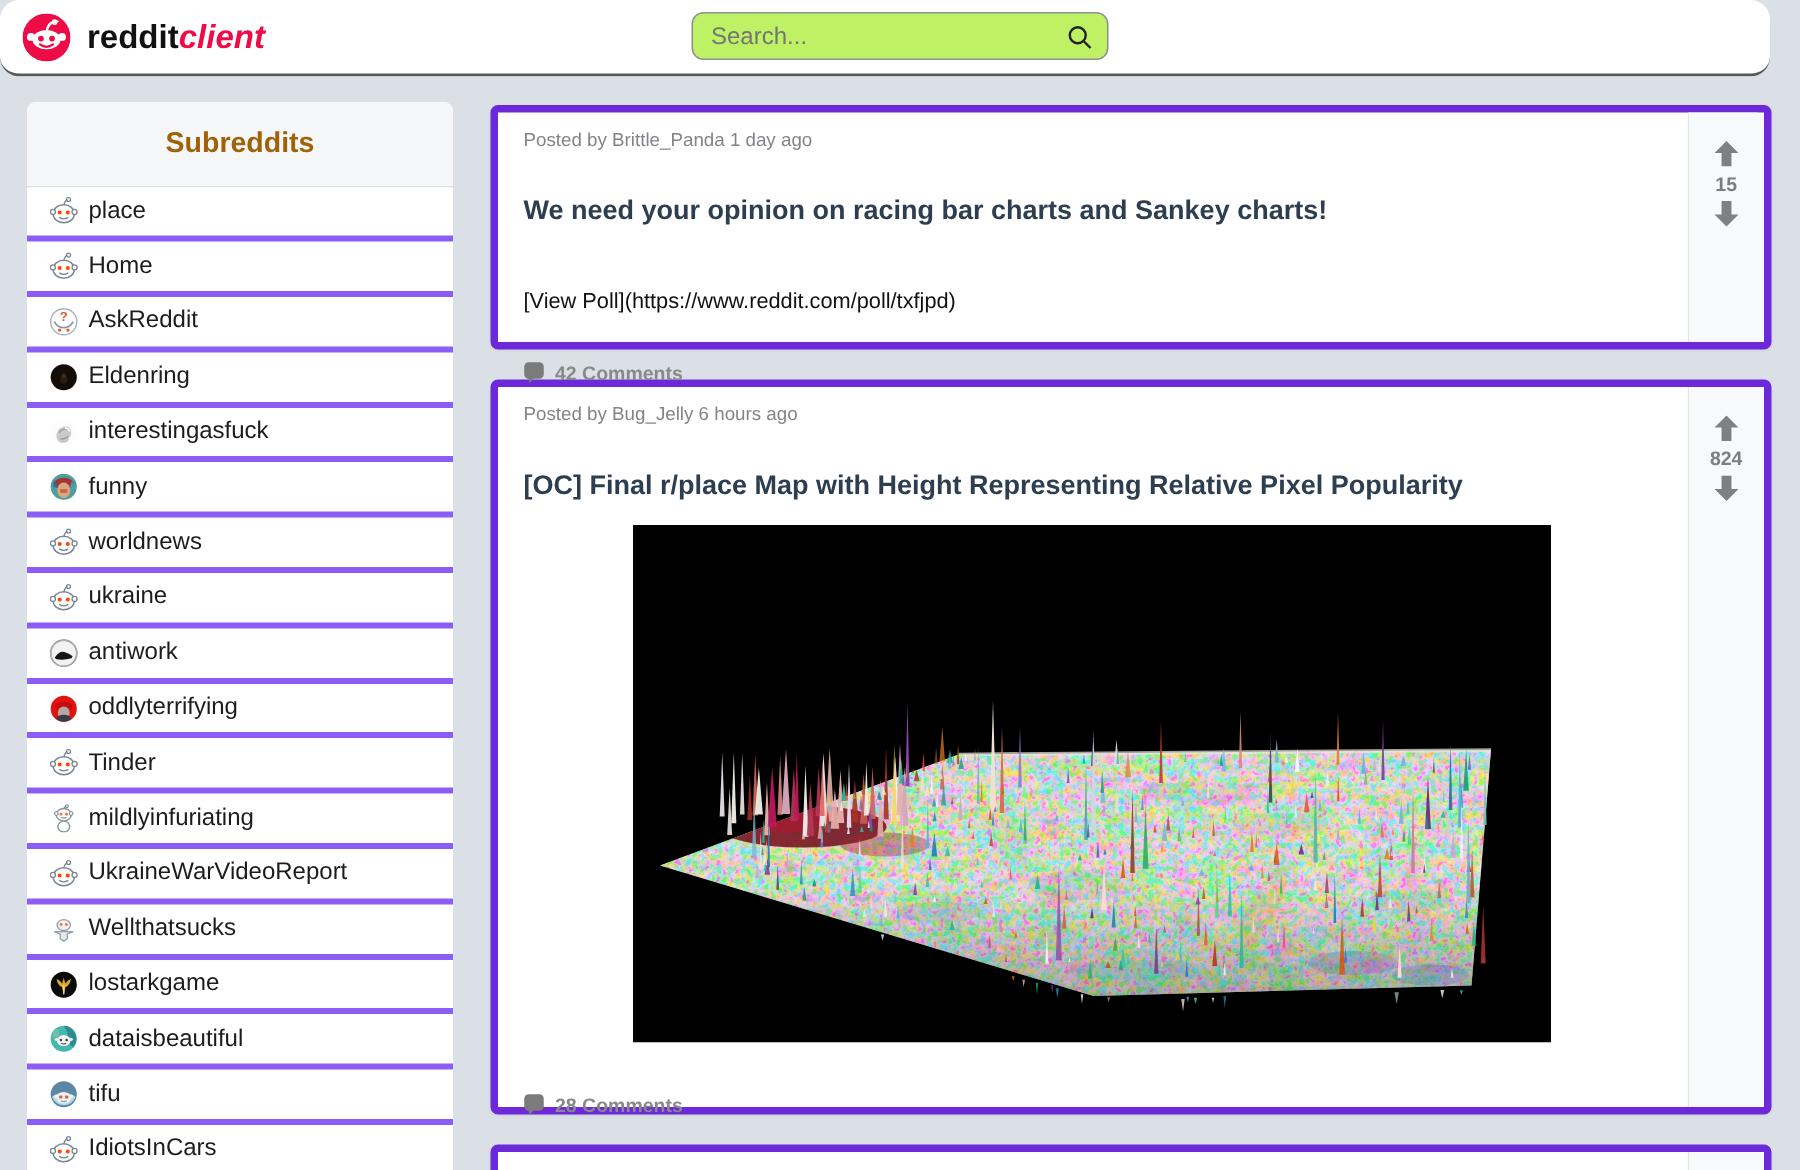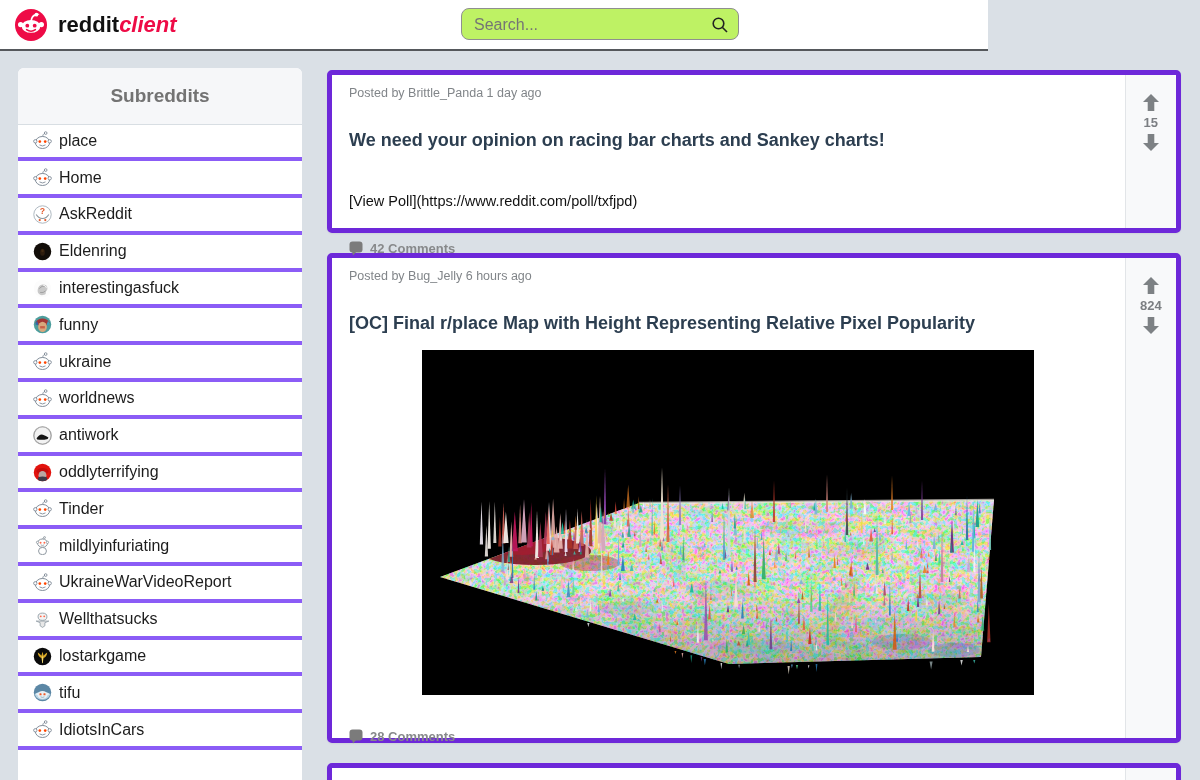--- a/index.html
+++ b/index.html
@@ -1,33 +1,33 @@
 <!DOCTYPE html>
 <html><head>
 <meta charset="utf-8">
 <style>
 * { margin:0; padding:0; box-sizing:border-box; }
 html,body { width:1200px; height:780px; overflow:hidden; background:#dae0e6;
   font-family:"Liberation Sans", sans-serif; }
 
-.hdr { position:absolute; left:0; top:0; width:988px; height:51px; background:#fff;
-  border-bottom:2px solid #55585c; box-sizing:border-box; }
+.hdr { position:absolute; left:0; top:0; width:1180px; height:51px; background:#fff;
+  border-bottom:2px solid #55585c; box-sizing:border-box;border-radius:13px; }
 .logo { position:absolute; left:15px; top:9px; }
 .brand { position:absolute; left:58px; top:12px; font-size:22px; font-weight:bold;
   color:#111; letter-spacing:0px; }
 .brand i { color:#ee0b46; font-style:italic; }
 .search { position:absolute; left:461px; top:8px; width:278px; height:32px;
   background:#bef264; border:1px solid #8f8f8f; border-radius:8px; }
 .search span { position:absolute; left:12px; top:7px; font-size:16px; color:#757575; }
 .search svg { position:absolute; right:8px; top:6px; }
 
 .side { position:absolute; left:18px; top:68px; width:284px; height:712px;
   background:#fff; border-radius:6px 6px 0 0; }
 .side h2 { height:56.5px; line-height:56px; text-align:center; font-size:19px;
-  font-weight:bold; color:#737373; background:#f6f7f9; border-radius:6px 6px 0 0;
+  font-weight:bold; color:#a16207; background:#f6f7f9; border-radius:6px 6px 0 0;
   border-bottom:1px solid #d8dee3; }
 .side ul { list-style:none; }
 .side li { height:36.8px; display:flex; align-items:center; padding-left:15px;
   border-bottom:4px solid #8b5cf6; font-size:16px; color:#1c1c1c; }
 .side li .ic { width:19px; height:19px; margin-right:7px; flex:none; }
 
 .main { position:absolute; left:327px; top:70px; width:854px; }
 .card { display:flex; background:#ffffff; border-radius:5px; margin-bottom:20px;
   border:5px solid #6d28d9; box-shadow:0 1px 2px rgba(0,0,0,.06); }
 .cmain { width:802px; padding:10px 17px 12px; }
@@ -125,31 +125,31 @@
         </svg>funny</li>
 <li><svg class="ic" viewBox="0 0 24 24">
           <path d="M12.2 7.5 c0.2-2.6 1-4 3-4.6" stroke="#7b8794" stroke-width="1.1" fill="none"></path>
           <circle cx="16" cy="2.6" r="1.7" fill="none" stroke="#7b8794" stroke-width="1.1"></circle>
           <ellipse cx="12" cy="14.5" rx="9" ry="7.6" fill="#fff" stroke="#7b8794" stroke-width="1.2"></ellipse>
           <circle cx="2.9" cy="13" r="2.1" fill="#fff" stroke="#7b8794" stroke-width="1.1"></circle>
           <circle cx="21.1" cy="13" r="2.1" fill="#fff" stroke="#7b8794" stroke-width="1.1"></circle>
           <circle cx="8.6" cy="13.4" r="1.7" fill="#ff4500"></circle>
           <circle cx="15.4" cy="13.4" r="1.7" fill="#ff4500"></circle>
           <path d="M8.2 17.6 q3.8 2.6 7.6 0" stroke="#7b8794" stroke-width="1.1" fill="none"></path>
-        </svg>ukraine</li>
+        </svg>worldnews</li>
 <li><svg class="ic" viewBox="0 0 24 24">
           <path d="M12.2 7.5 c0.2-2.6 1-4 3-4.6" stroke="#7b8794" stroke-width="1.1" fill="none"></path>
           <circle cx="16" cy="2.6" r="1.7" fill="none" stroke="#7b8794" stroke-width="1.1"></circle>
           <ellipse cx="12" cy="14.5" rx="9" ry="7.6" fill="#fff" stroke="#7b8794" stroke-width="1.2"></ellipse>
           <circle cx="2.9" cy="13" r="2.1" fill="#fff" stroke="#7b8794" stroke-width="1.1"></circle>
           <circle cx="21.1" cy="13" r="2.1" fill="#fff" stroke="#7b8794" stroke-width="1.1"></circle>
           <circle cx="8.6" cy="13.4" r="1.7" fill="#ff4500"></circle>
           <circle cx="15.4" cy="13.4" r="1.7" fill="#ff4500"></circle>
           <path d="M8.2 17.6 q3.8 2.6 7.6 0" stroke="#7b8794" stroke-width="1.1" fill="none"></path>
-        </svg>worldnews</li>
+        </svg>ukraine</li>
 <li><svg class="ic" viewBox="0 0 24 24">
           <circle cx="12" cy="12" r="11" fill="#f2f2f2" stroke="#8a8a8a" stroke-width="1.4"></circle>
           <circle cx="12" cy="12" r="11" fill="none" stroke="#c9c9c9" stroke-width="0.6"></circle>
           <path d="M4.5 15.5 q4-6 8-4.5 q4 1.2 7 3.5 l-1 1.8 q-7 2-13.2 0.6z" fill="#141414"></path>
         </svg>antiwork</li>
 <li><svg class="ic" viewBox="0 0 24 24">
           <circle cx="12" cy="12" r="11" fill="#e2130e"></circle>
           <path d="M4 10 a9 7 0 0 1 16 0 l-2 3 h-12z" fill="#c50d0d"></path>
           <ellipse cx="12" cy="15.5" rx="5" ry="5.5" fill="#b9a6a2"></ellipse>
           <ellipse cx="12" cy="20" rx="6" ry="3" fill="#3d3a47"></ellipse>
@@ -191,20 +191,31 @@
           <ellipse cx="12" cy="8.5" rx="5.6" ry="4.6" fill="#f3f3f3" stroke="#95a0a8" stroke-width="1.2"></ellipse>
           <circle cx="9.8" cy="8" r="1.2" fill="#ff6a4d"></circle>
           <circle cx="14.2" cy="8" r="1.2" fill="#ff6a4d"></circle>
           <path d="M4 14 h16 l-5 2 v4 l-3 2 -3-2 v-4z" fill="#e8e8e8" stroke="#95a0a8" stroke-width="1.1"></path>
         </svg>Wellthatsucks</li>
 <li><svg class="ic" viewBox="0 0 24 24">
           <circle cx="12" cy="12" r="11" fill="#0a0a0a"></circle>
           <path d="M12 21 l-1.4-7 q-4-1.5-4.6-7 q3 1.5 4.6 4 l1.4-5 l1.4 5 q1.6-2.5 4.6-4 q-0.6 5.5-4.6 7z" fill="#d9a927"></path>
           <path d="M12 20 v-8" stroke="#f5e38a" stroke-width="1"></path>
         </svg>lostarkgame</li>
+<li><svg class="ic" viewBox="0 0 24 24">
+          <circle cx="12" cy="12" r="11" fill="#46b8ae"></circle>
+          <path d="M12 1 a11 11 0 0 1 8 18 q-5-2-4-8 q-1-6-4-10z" fill="#2f8b92"></path>
+          <path d="M5 3 q4 2 3 7 l-5 1 q-1-5 2-8z" fill="#7ac4a3" opacity=".8"></path>
+          <ellipse cx="12" cy="13.5" rx="5.8" ry="4.6" fill="#f4f6f6"></ellipse>
+          <circle cx="5.8" cy="12.5" r="1.4" fill="#f4f6f6"></circle>
+          <circle cx="18.2" cy="12.5" r="1.4" fill="#f4f6f6"></circle>
+          <circle cx="9.6" cy="13" r="1.1" fill="#37474f"></circle>
+          <circle cx="14.4" cy="13" r="1.1" fill="#37474f"></circle>
+          <path d="M10 15.8 q2 1.2 4 0" stroke="#37474f" stroke-width="0.9" fill="none"></path>
+        </svg>dataisbeautiful</li>
 <li><svg class="ic" viewBox="0 0 24 24">
           <circle cx="12" cy="12" r="11" fill="#5b87a5"></circle>
           <path d="M2 14 a10.5 10.5 0 0 0 20 0 q-4-3-10-3 t-10 3z" fill="#b9d4e4"></path>
           <ellipse cx="12" cy="15" rx="6.2" ry="5" fill="#e8f1f6"></ellipse>
           <circle cx="5.5" cy="14" r="1.5" fill="#e8f1f6"></circle>
           <circle cx="18.5" cy="14" r="1.5" fill="#e8f1f6"></circle>
           <rect x="8.2" y="13" width="2.6" height="2.6" rx="0.6" fill="#f05a28"></rect>
           <rect x="13.2" y="13" width="2.6" height="2.6" rx="0.6" fill="#f05a28"></rect>
           <path d="M9.5 17.5 q2.5 1.4 5 0" stroke="#8aa5b5" stroke-width="1" fill="none"></path>
         </svg>tifu</li>

